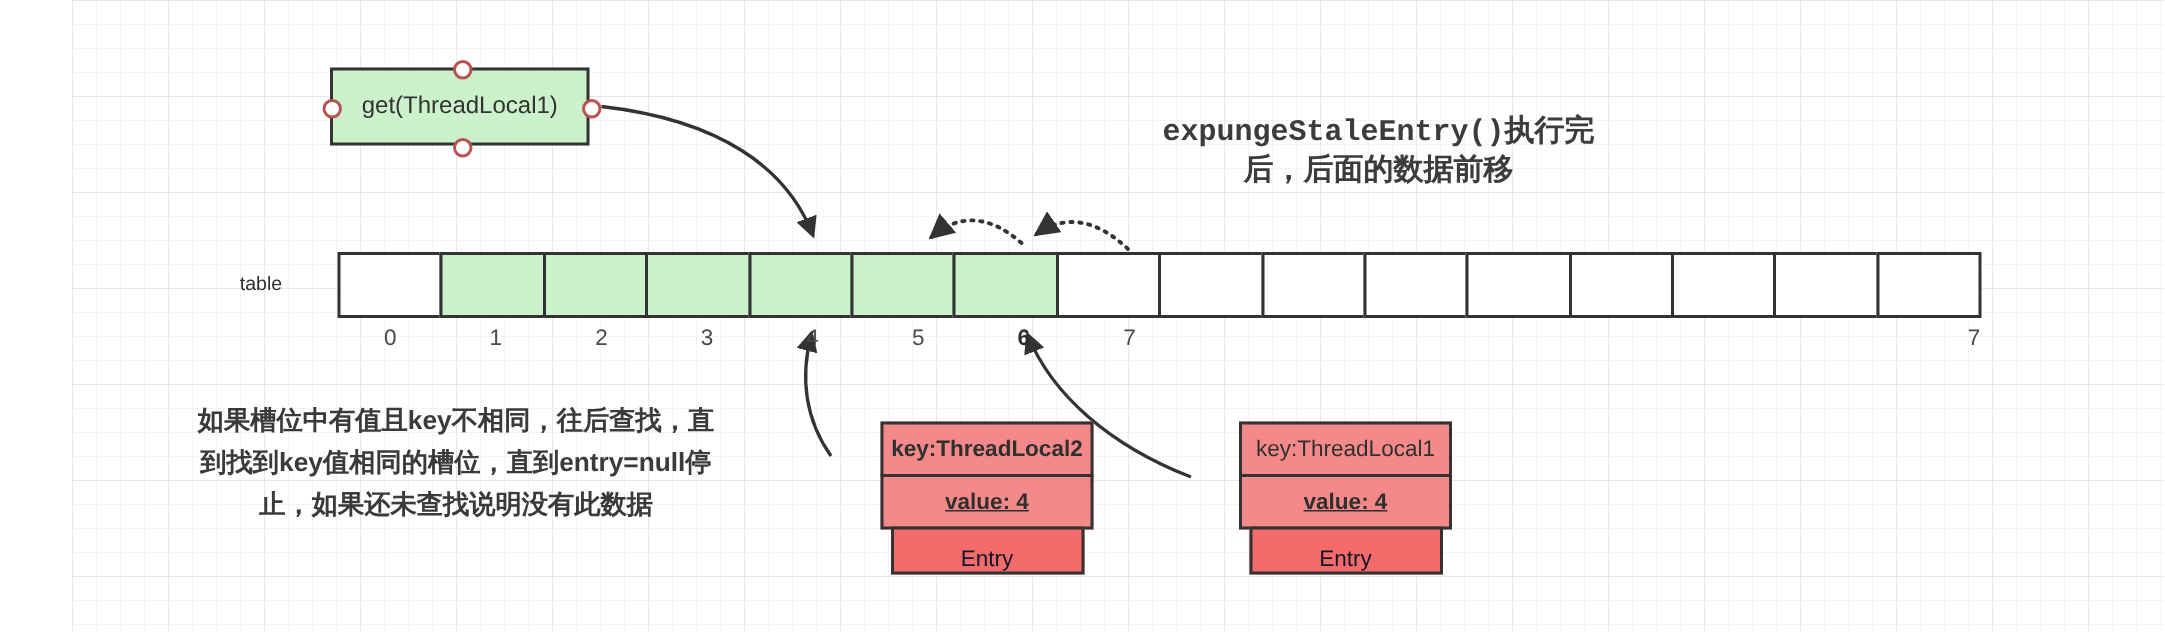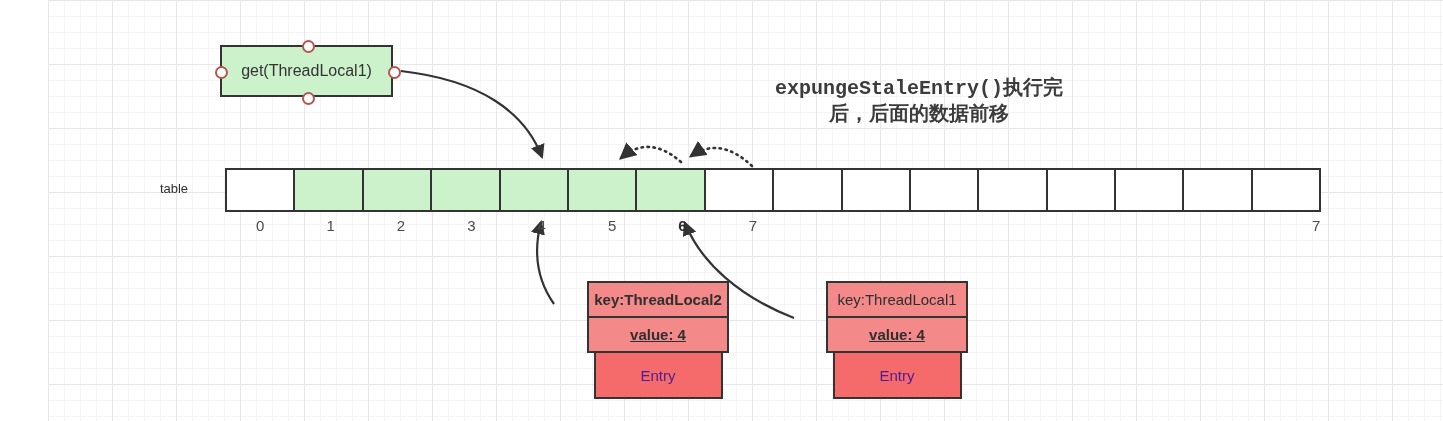--- a/index.html
+++ b/index.html
@@ -64,24 +64,24 @@
   
   .entry-box{position:absolute;width:142px;padding-left:32px;}
   .entry-box .row{
     width:142px;height:37px;box-sizing:border-box;
     background:var(--salmon);border:2px solid var(--border);
     display:flex;align-items:center;justify-content:center;
     font-size:15px;color:#2f2f2f;
   }
   .entry-box .row + .row{margin-top:-2px;text-decoration:underline;}
   .entry-box .footer{
-    width:129px;height:48px;box-sizing:border-box;margin:-2px auto 0 auto;
+    width:129px;height:32px;box-sizing:border-box;margin:-2px auto 0 auto;
     background:var(--red);border:2px solid var(--border);
-    display:flex;align-items:center;justify-content:center;
-    font-size:15px;color:#4c1d95;
+    display:flex;align-items:flex-end;justify-content:center;
+    font-size:15px;color:#0f172a;
   }
   .bold-text{font-weight:bold;}
 </style>
 </head>
 <body>
 
 <div id="canvas">
 
   <svg id="arrow-layer">
     <defs>
@@ -100,20 +100,23 @@
     <span>get(ThreadLocal1)</span>
     <span class="handle" style="left:80px;top:-7px;"></span>
     <span class="handle" style="left:-7px;top:19px;"></span>
     <span class="handle" style="left:166px;top:19px;"></span>
     <span class="handle" style="left:80px;top:45px;"></span>
   </div>
 
   <div class="big-title">expungeStaleEntry()执行完
 后，后面的数据前移</div>
 
+  <div class="note-text">如果槽位中有值且key不相同，往后查找，直
+到找到key值相同的槽位，直到entry=null停
+止，如果还未查找说明没有此数据</div>
 
   <div class="table-label">table</div>
 
   <div class="array-row">
       <div class="cell"></div>
       <div class="cell green"></div>
       <div class="cell green"></div>
       <div class="cell green"></div>
       <div class="cell green"></div>
       <div class="cell green"></div>

